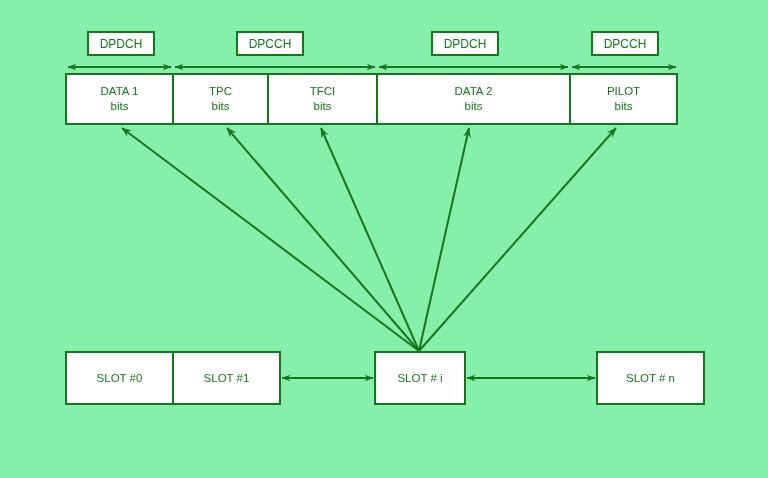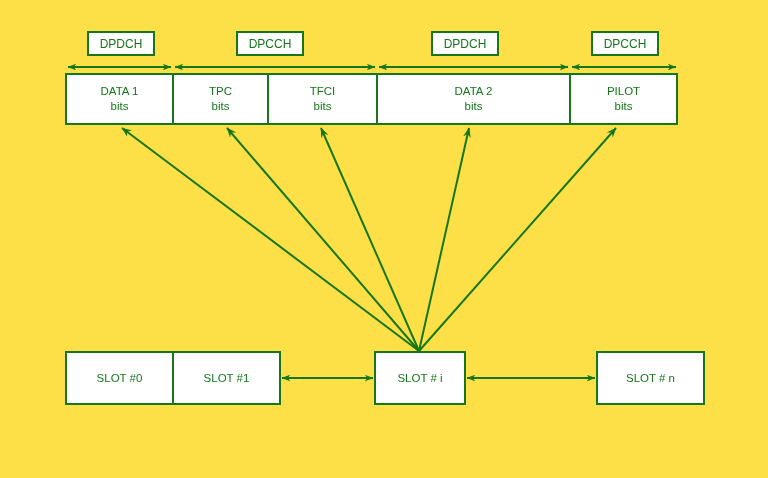--- a/index.html
+++ b/index.html
@@ -10,21 +10,21 @@
   body {
     width: 768px;
     height: 478px;
     font-family: "Liberation Sans", sans-serif;
     overflow: hidden;
   }
   #diagram-root {
     position: relative;
     width: 768px;
     height: 478px;
-    background: #fde047;
+    background: #86efac;
   }
   svg#diagram-svg {
     display: block;
     width: 768px;
     height: 478px;
   }
   .box-fill { fill: #ffffff; }
   .stroke { stroke: #16761a; }
   text {
     font-family: "Liberation Sans", sans-serif;

